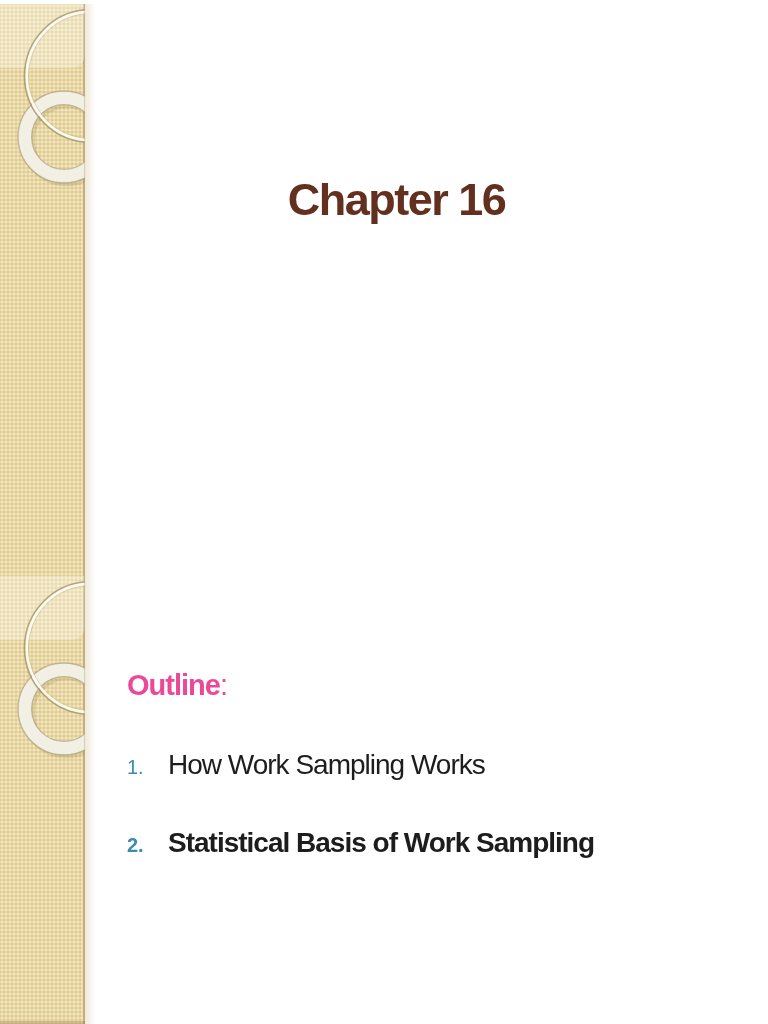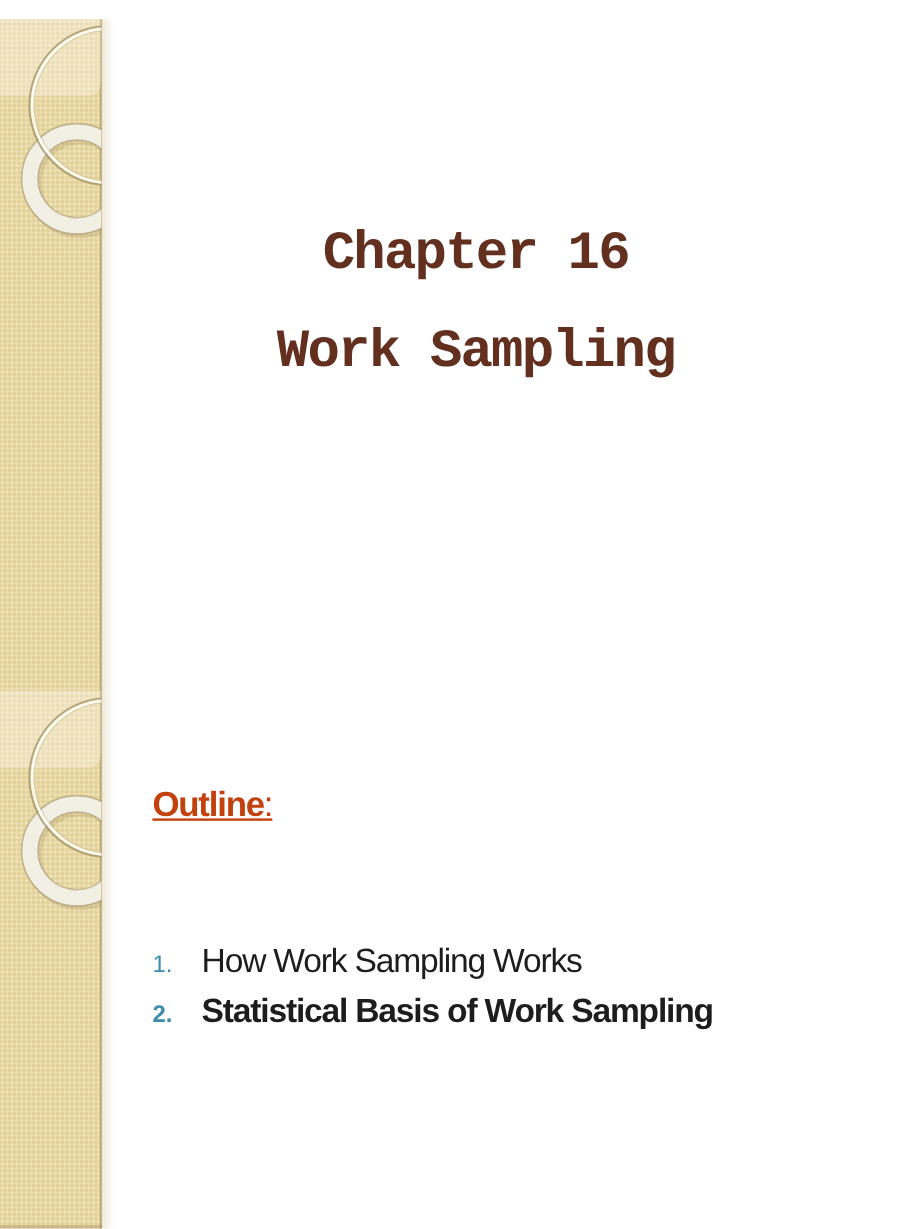--- a/index.html
+++ b/index.html
@@ -8,21 +8,21 @@
     position: relative;
     width: 768px; height: 1024px;
     background: #ffffff;
     font-family: "Liberation Sans", sans-serif;
     overflow: hidden;
   }
   .slide {
     position: absolute; left: 0; width: 768px;
     background: #ffffff; overflow: hidden;
   }
-  .slide1 { top: 16px; height: 576px; font-family: Liberation Mono, monospace; }
+  .slide1 { top: 4px; height: 576px; }
   .slide2 { top: 576px; height: 448px; }
 
   
   .sidebar { position: absolute; left: 0; top: 0; width: 96px; height: 100%; }
   .band {
     position: absolute; left: 0; top: 0; width: 85px; height: 100%;
     background-color: #e9d8a3;
     background-image:
       radial-gradient(rgba(255,255,255,0.45) 0.6px, transparent 1.1px),
       radial-gradient(rgba(190,162,98,0.30) 0.6px, transparent 1.1px);
@@ -46,33 +46,32 @@
     text-align: center;
     font-weight: bold; font-size: 45px; line-height: 1;
     letter-spacing: -1.5px;
     color: #63301f;
   }
   .title-line.l1 { top: 173px; }
   .title-line.l2 { top: 255px; }
 
   
   .outline-heading {
-    position: absolute; left: 127px; top: 81px;
+    position: absolute; left: 127px; top: 95px;
     font-size: 29px; line-height: 1; letter-spacing: -1px;
-    color: #c2410c;
-    text-decoration: underline;
+    color: #ec4899;
   }
   .outline-heading .hword { font-weight: bold; }
   .outline-heading .hcolon { font-weight: normal; }
 
   .outline-item {
     position: absolute; left: 127px;
     white-space: nowrap; line-height: 1;
   }
-  .outline-item.i1 { top: 175px; margin-top: 36px; }
+  .outline-item.i1 { top: 175px; }
   .outline-item.i2 { top: 253px; font-weight: bold; }
   .outline-item.i3 { top: 330px; }
   .outline-item .num {
     display: inline-block; width: 41px;
     font-size: 20px; letter-spacing: 0;
     color: #3c8caf;
   }
   .outline-item .txt {
     font-size: 28px; letter-spacing: -1px;
     color: #1d1d1d;
@@ -98,21 +97,20 @@
         <circle cx="64" cy="133" r="46" fill="none" stroke="#b0a482" stroke-width="1.4" opacity="0.7"></circle>
         <circle cx="64" cy="133" r="32.4" fill="none" stroke="#a99c78" stroke-width="1.2" opacity="0.6"></circle>
         <circle cx="91" cy="72" r="66.5" fill="none" stroke="#9d8f66" stroke-width="1.6" opacity="0.75"></circle>
         <circle cx="91" cy="72" r="64.2" fill="none" stroke="#fdfbf1" stroke-width="2.4" opacity="0.95"></circle>
         <circle cx="91" cy="72" r="62.4" fill="none" stroke="#bfb28b" stroke-width="0.9" opacity="0.45"></circle>
       </g>
     </svg>
   </div>
 
   <div class="title-line l1">Chapter 16</div>
-  <div class="title-line l2">Work Sampling</div>
 </div>
 
 <div class="slide slide2">
   <div class="sidebar">
     <div class="band"></div>
     <div class="gutter"></div>
     <div class="band-bottom-shadow"></div>
     <svg class="ornament" width="96" height="448" viewBox="0 0 96 448">
       <defs>
         <clipPath id="bandclip2">

